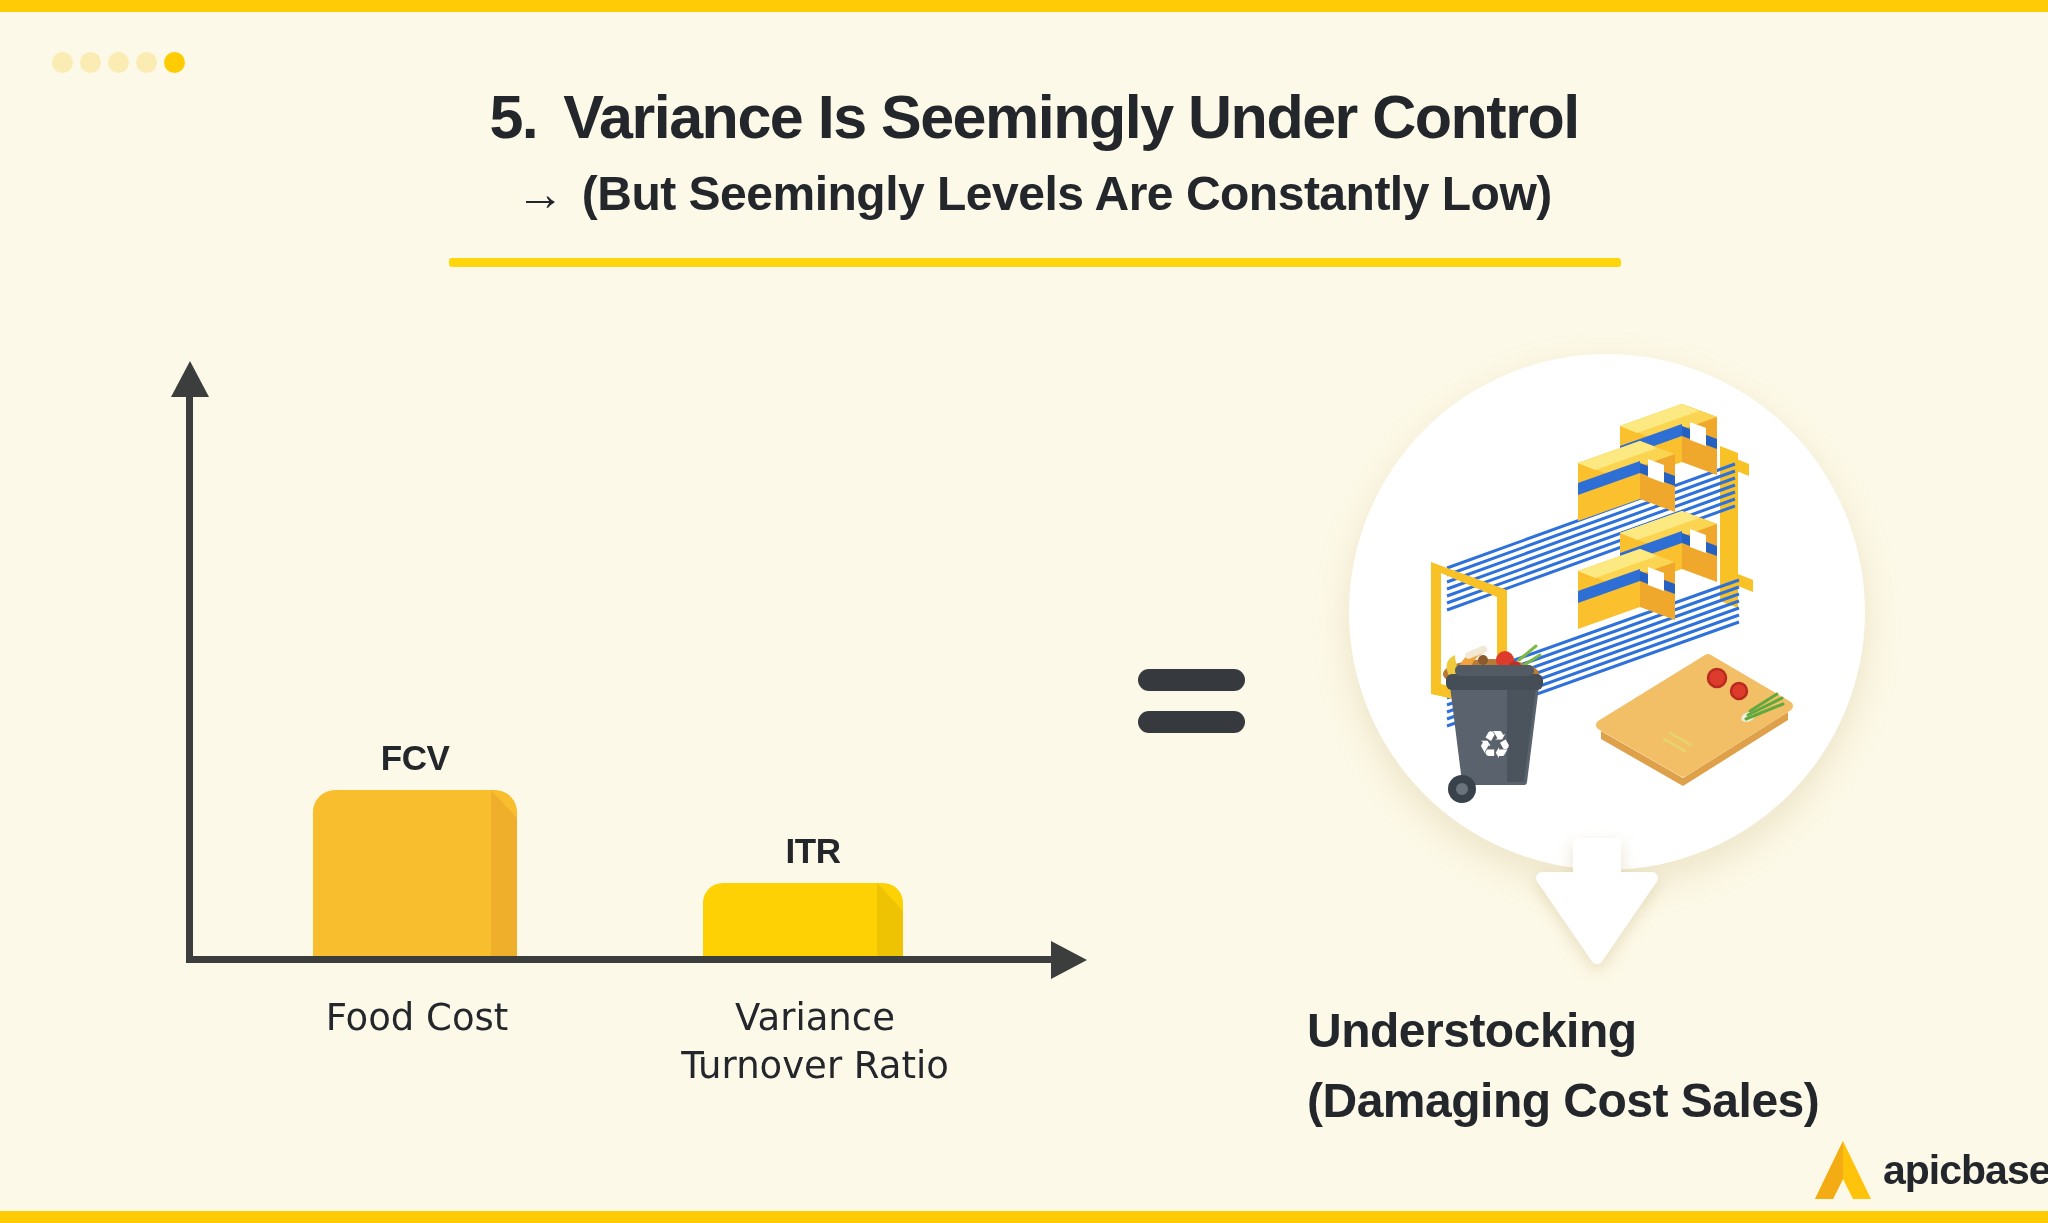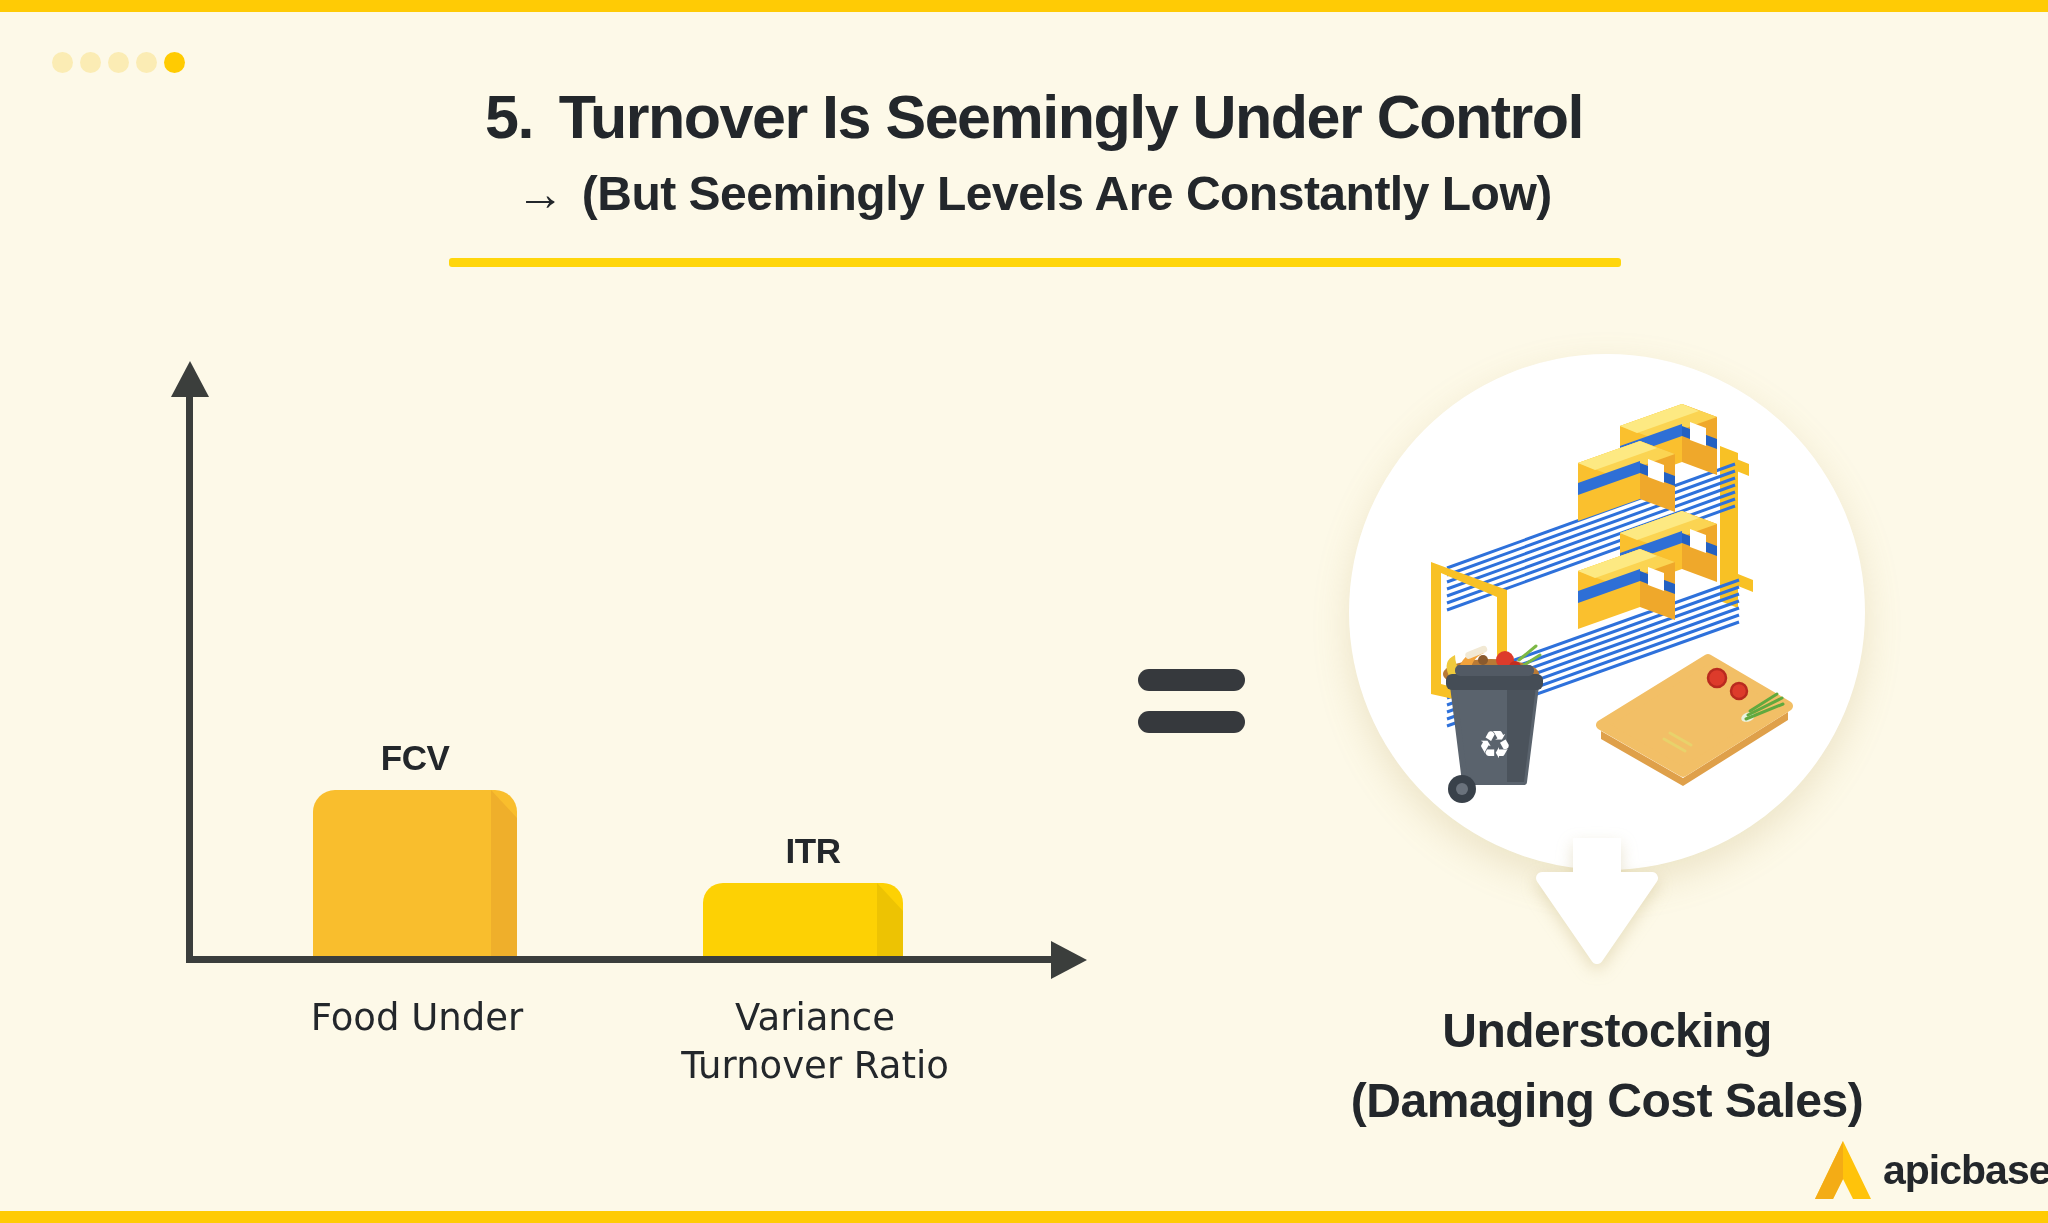--- a/index.html
+++ b/index.html
@@ -51,21 +51,21 @@
   .equals{position:absolute;left:1138px;top:669px;}
   .eqbar{display:block;width:107px;height:22px;border-radius:11px;background:var(--eq,#36393D);}
   .eqbar + .eqbar{margin-top:20px;}
 
   
   .circle{position:absolute;left:1349px;top:354px;width:516px;height:516px;border-radius:50%;
           background:#FFFFFF;box-shadow:0 14px 36px rgba(176,154,84,0.22);}
   .circle svg{position:absolute;left:0;top:0;}
   .down-arrow{position:absolute;left:1517px;top:838px;
               filter:drop-shadow(0 6px 8px rgba(176,154,84,0.28));}
-  .caption{position:absolute;left:1307px;top:996px;width:600px;text-align:center;
+  .caption{position:absolute;left:1307px;top:996px;width:600px;
            font-size:48px;font-weight:700;line-height:70px;letter-spacing:-0.5px;}
 
   
   .logo{position:absolute;left:1813px;top:1139px;display:flex;align-items:center;}
   .logo-text{font-size:41px;font-weight:700;letter-spacing:-1px;margin-left:10px;}
 </style>
 </head>
 <body>
 
 <div class="stage" style="--bg: #FDF9E8; --accent: #FFCB05; --ink: #23272B; --underline: #FFD60B; --axis: #3B3E3C; --eq: #36393D; --dot-on: #FFCB02; --dot-off: #FBECB4;">
@@ -74,21 +74,21 @@
 
   <div class="dots">
     <span class="dot"></span>
     <span class="dot"></span>
     <span class="dot"></span>
     <span class="dot"></span>
     <span class="dot active"></span>
   </div>
 
   <div class="title">
-    <span class="num">5.</span><span>Turnover Is Seemingly Under Control</span>
+    <span class="num">5.</span><span>Variance Is Seemingly Under Control</span>
   </div>
   <div class="subtitle">
     <span class="arr">→</span><span>(But Seemingly Levels Are Constantly Low)</span>
   </div>
   <div class="underline"></div>
 
   <div class="y-arrow"></div>
   <div class="y-axis"></div>
   <div class="x-axis"></div>
   <div class="x-arrow"></div>
@@ -97,21 +97,21 @@
   <div class="chart-bar fcv" style="height: 166px; background: rgb(249, 190, 45);">
       <span class="shade" style="background: rgb(239, 175, 43);"></span>
     </div>
 
   <div class="bar-code itr">ITR</div>
   <div class="chart-bar itr" style="height: 73px; background: rgb(253, 209, 4);">
       <span class="shade" style="background: rgb(237, 195, 3);"></span>
     </div>
 
   <div class="cat-label c0">
-    <div>Food Under</div>
+    <div>Food Cost</div>
   </div>
   <div class="cat-label c1">
     <div>Variance</div>
     <div>Turnover Ratio</div>
   </div>
 
   <div class="equals">
     <span class="eqbar"></span>
     <span class="eqbar"></span>
   </div>

